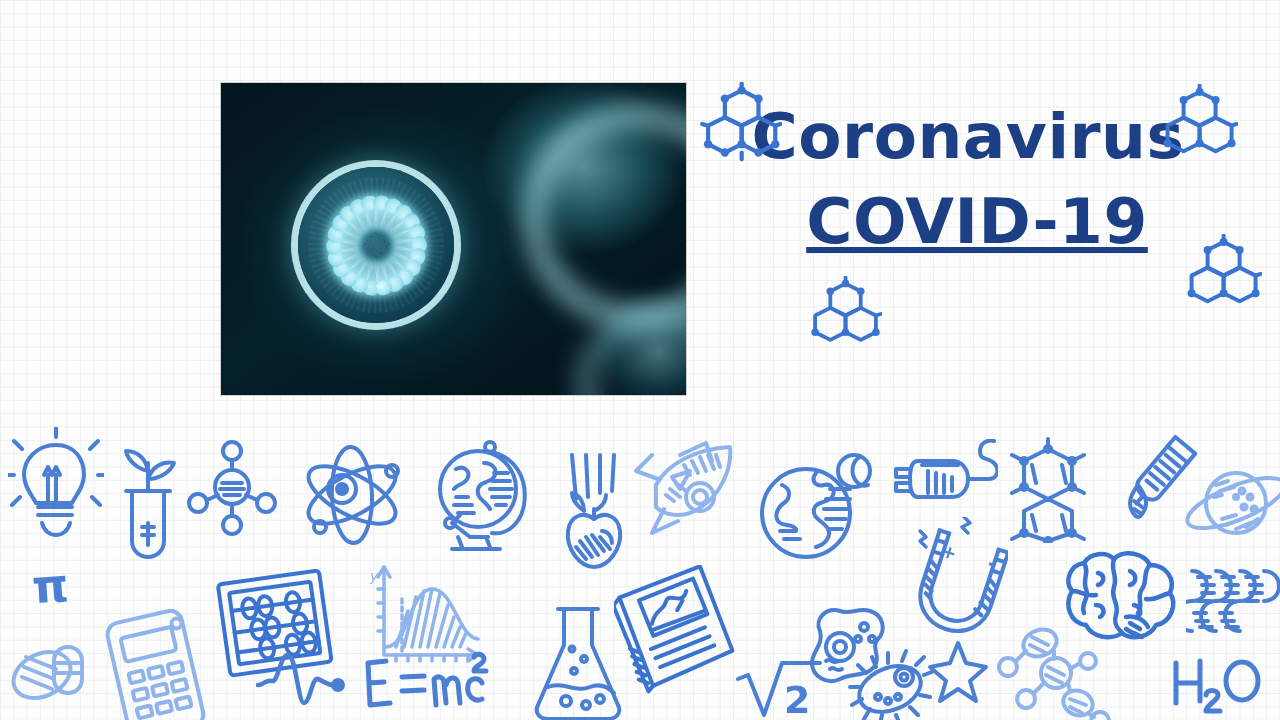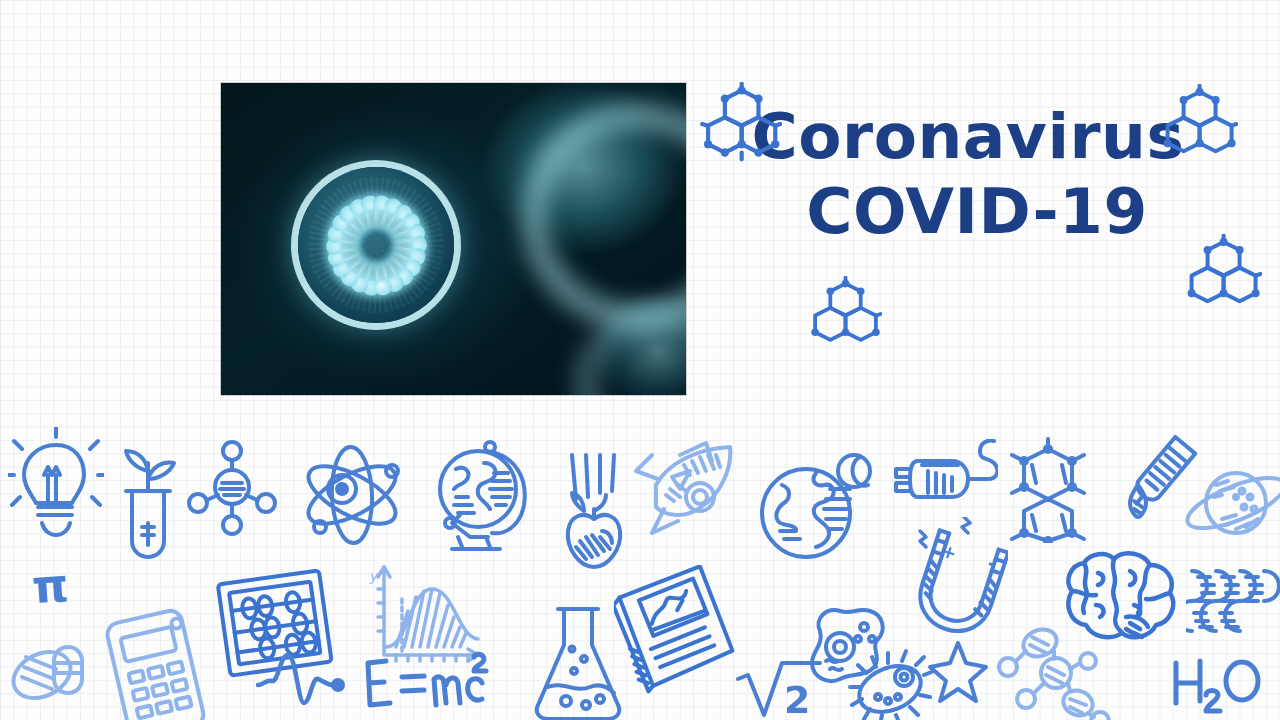--- a/index.html
+++ b/index.html
@@ -85,21 +85,21 @@
   }
   .title-line{
     color:#1d3f86;
     font-family:"DejaVu Sans",sans-serif;
     font-weight:700;
     letter-spacing:.5px;
     line-height:1.0;
     white-space:nowrap;
   }
   #title-line-1{font-size:63px;margin-left:16px;}
-  #title-line-2{font-size:63px;margin-top:12px;margin-left:34px;}
+  #title-line-2{font-size:63px;margin-top:22px;margin-left:34px;text-decoration:underline;}
   
   .molecule{position:absolute;}
   
   #doodle-band{
     position:absolute;left:0;top:415px;width:1280px;height:305px;
     overflow:hidden;
   }
   .doodle{position:absolute;}
   .lbl{
     position:absolute;

